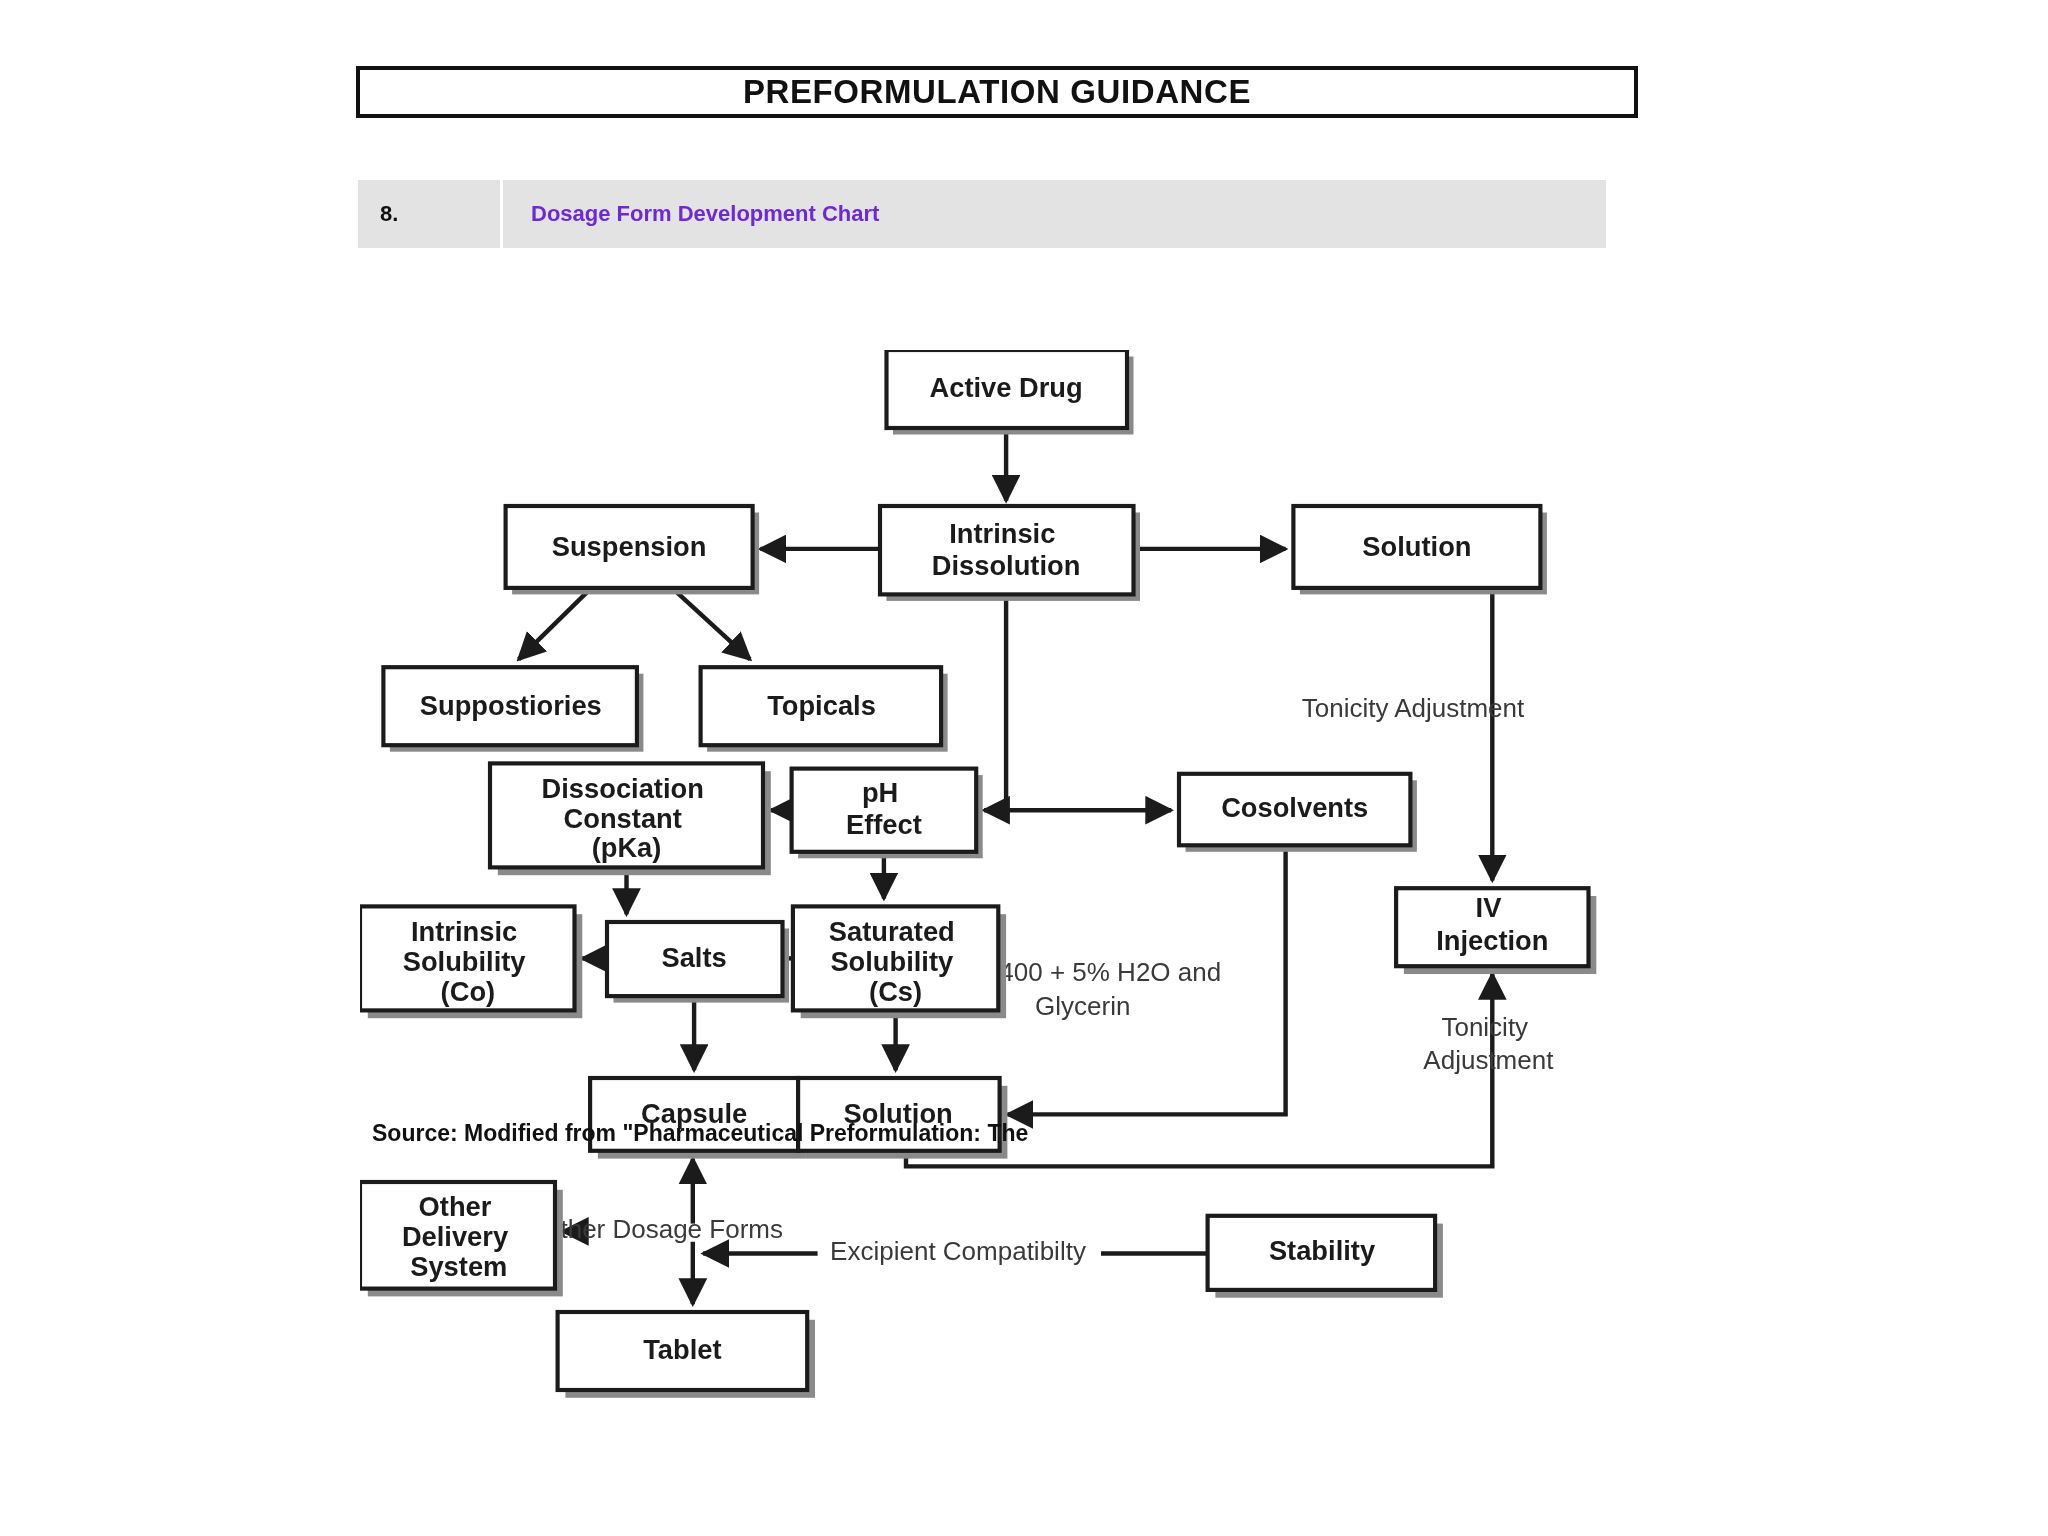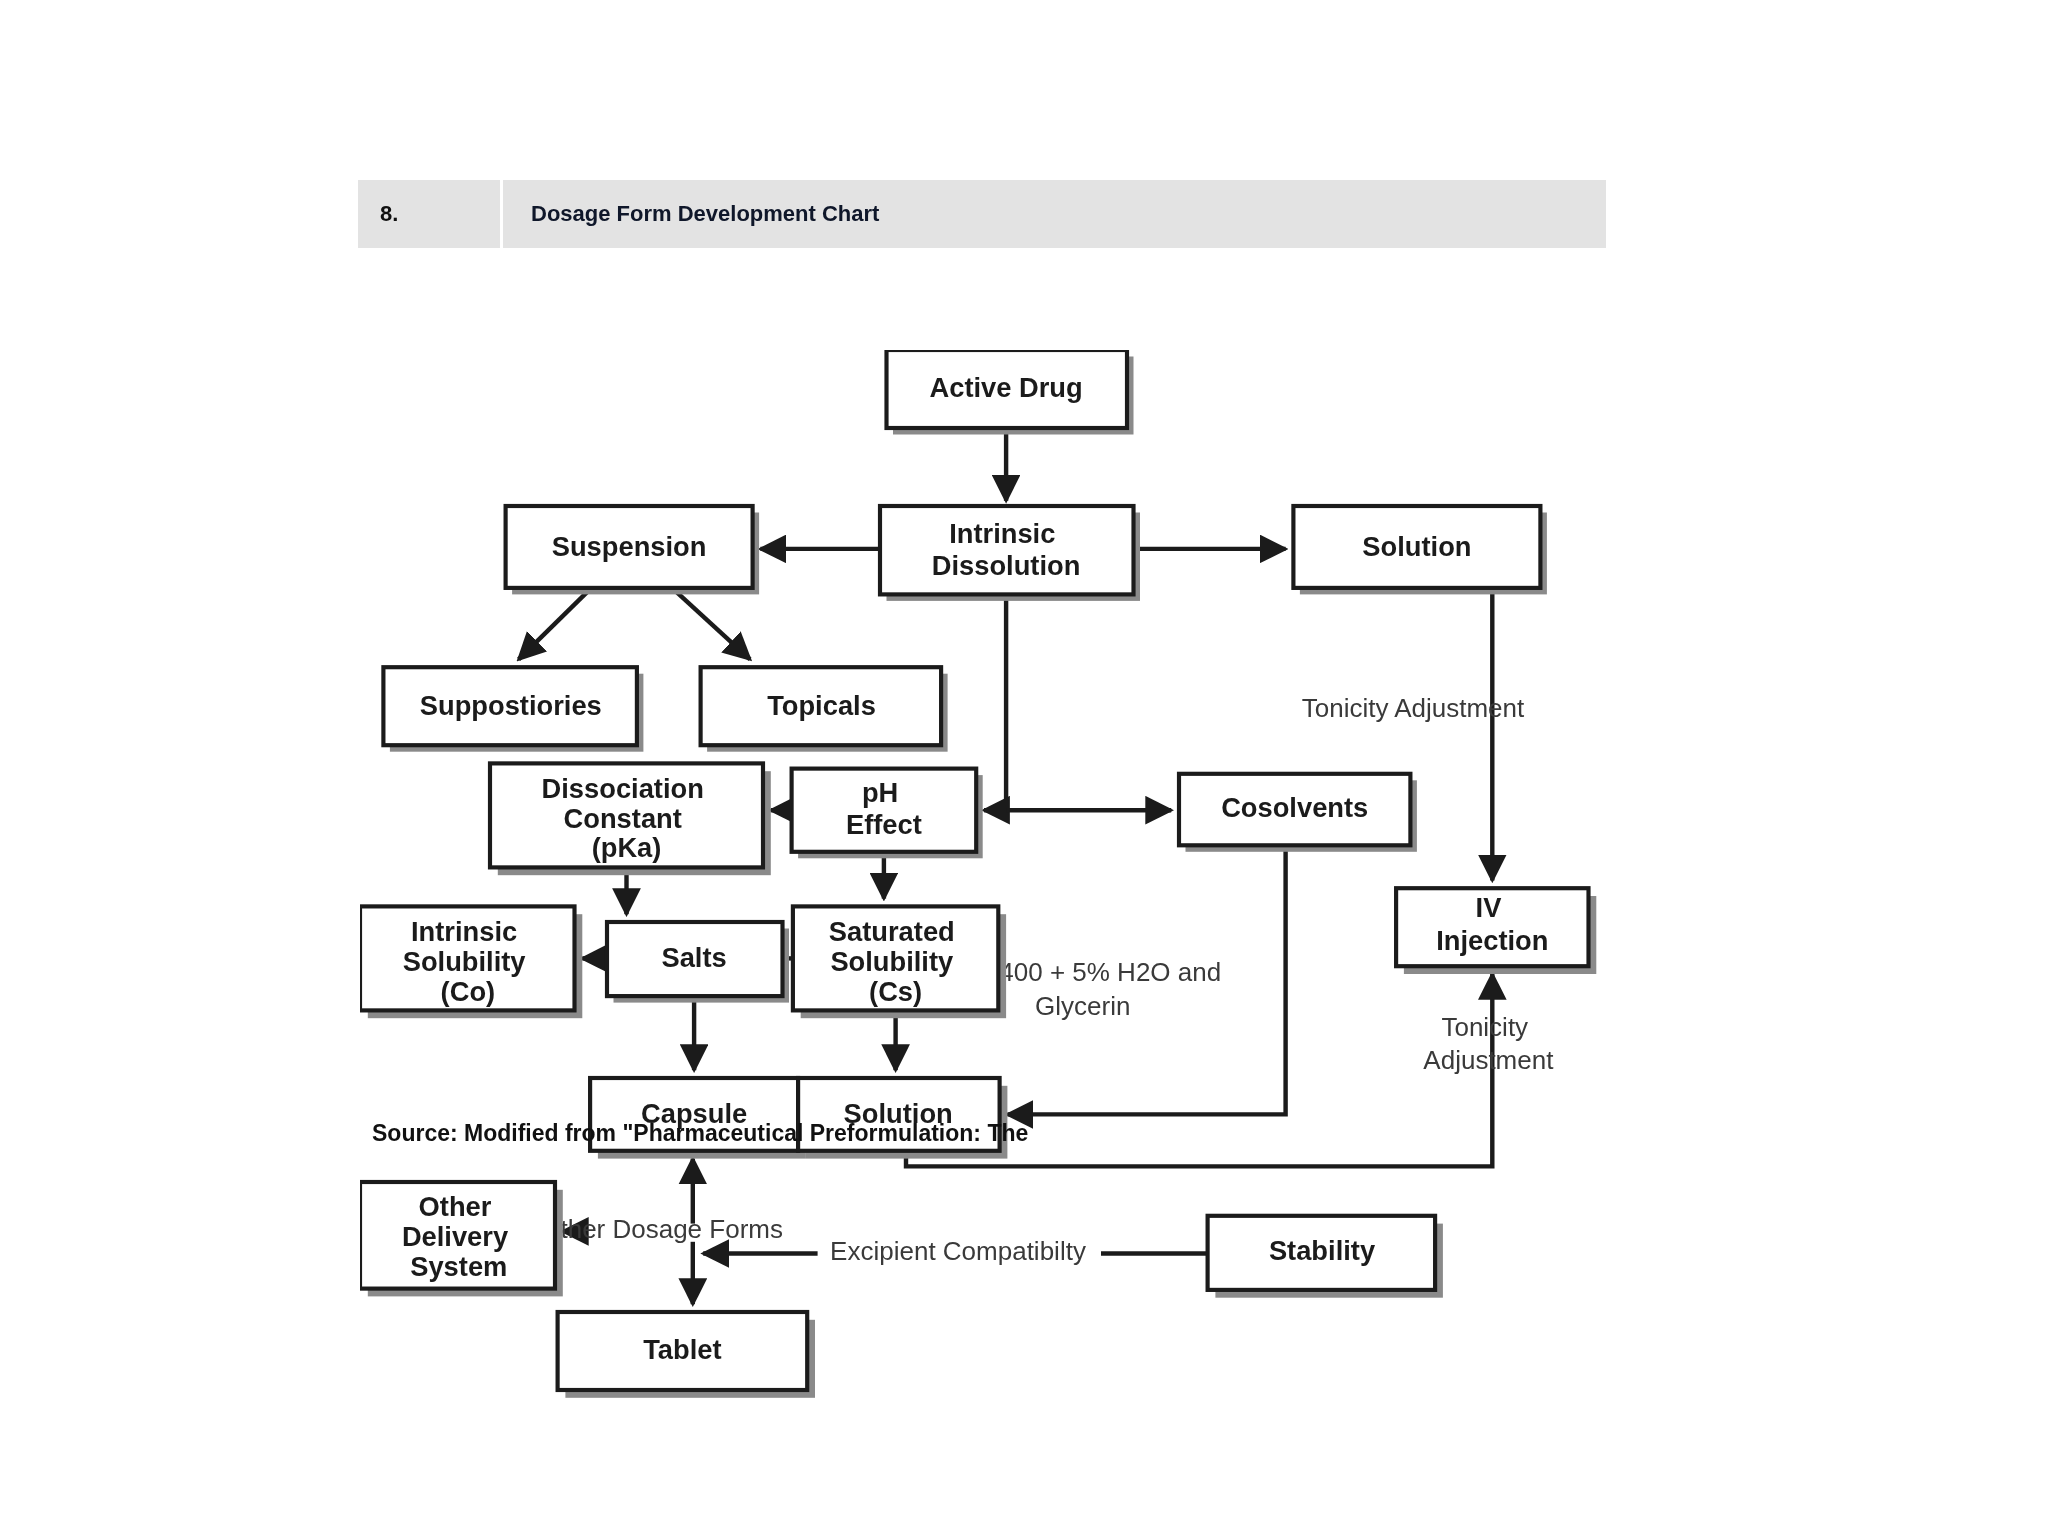--- a/index.html
+++ b/index.html
@@ -63,21 +63,21 @@
     color: #111111;
     align-self: stretch;
     display: flex;
     align-items: center;
     border-right: 3px solid #ffffff;
   }
   .section-label {
     padding-left: 28px;
     font-size: 22px;
     font-weight: bold;
-    color: #0f172a;
+    color: #6d28d9;
   }
 
   
   .diagram {
     position: absolute;
     left: 360px;
     top: 350px;
     width: 1300px;
     height: 760px;
   }
@@ -122,20 +122,23 @@
     line-height: 1.32;
     text-align: justify;
   }
   .source span.lastline { display: block; text-align: left; }
 </style>
 </head>
 <body>
 
 <div class="page">
 
+  <div class="title-box">
+    <div class="title-text">PREFORMULATION GUIDANCE</div>
+  </div>
 
   <div class="section-band">
     <div class="section-num">8.</div>
     <div class="section-label">Dosage Form Development Chart</div>
   </div>
 
   <div class="diagram">
     <svg viewBox="0 0 1000 810" width="1300" height="1053" xmlns="http://www.w3.org/2000/svg">
       <defs>
         <marker id="arrow" viewBox="0 0 10 10" refX="9" refY="5" markerWidth="6.5" markerHeight="6.5" orient="auto-start-reverse">

